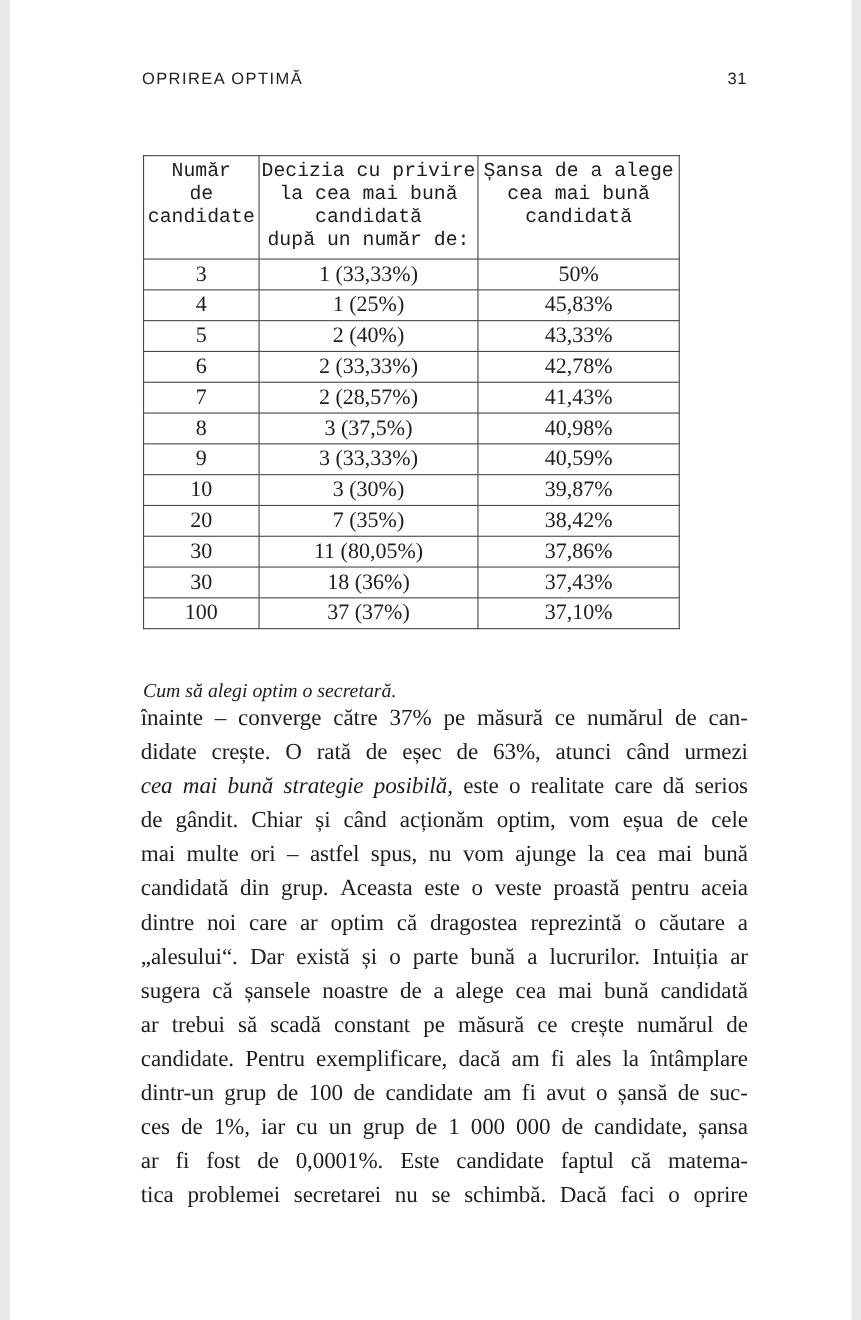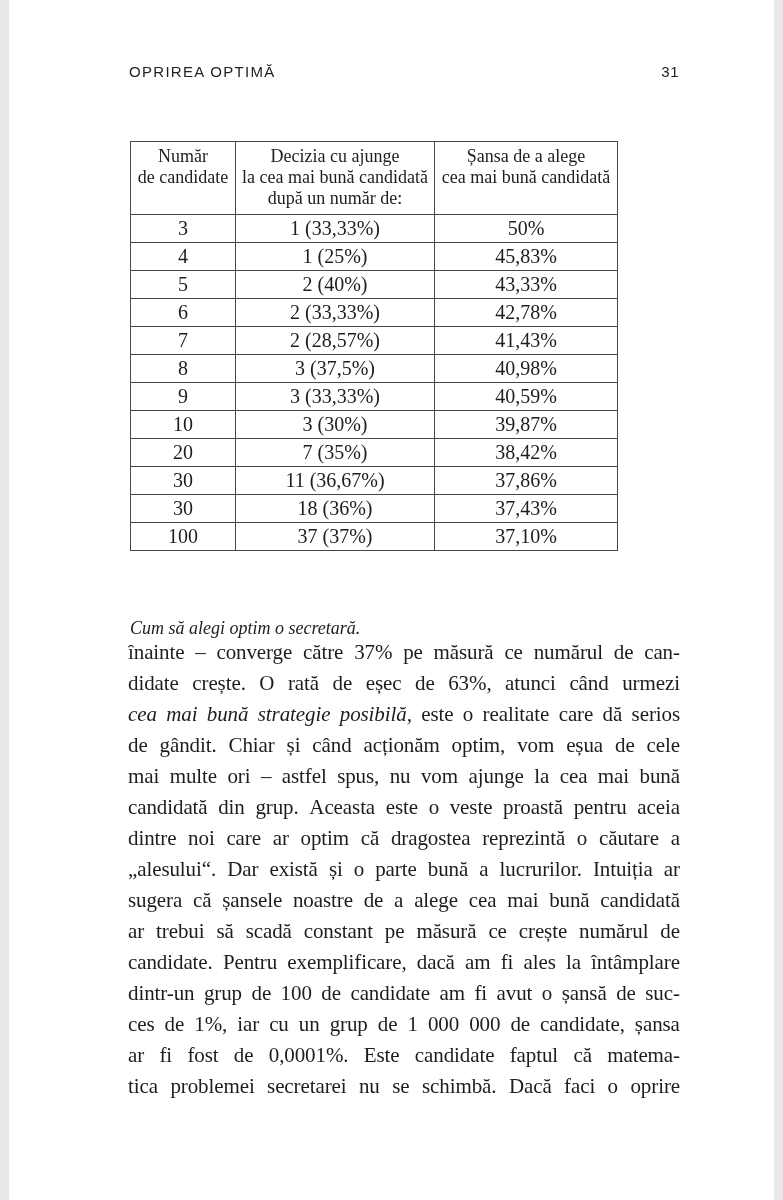--- a/index.html
+++ b/index.html
@@ -17,21 +17,21 @@
   .running-head .pnum { letter-spacing:0.5px; }
   table.secretary-table {
     position:absolute; left:121px; top:141px; width:487px;
     border-collapse:collapse; table-layout:fixed;
   }
   .secretary-table th, .secretary-table td {
     border:1px solid #464646; text-align:center; font-weight:normal;
     color:#1d1d1d; overflow:hidden;
   }
   .secretary-table th {
-    font-size:18px; line-height:21px; vertical-align:top; padding:4px 1px 5px;
+    font-size:18px; line-height:21px; vertical-align:top; padding:4px 1px 5px;font-family:Liberation Mono, monospace;
   }
   .secretary-table th .hl { display:block; }
   .secretary-table td {
     font-size:20px; height:27px; line-height:27px; padding:0 2px;
   }
   .caption {
     position:absolute; left:121px; top:618px;
     font-style:italic; font-size:18px; color:#1d1d1d;
   }
   .bodytext {
@@ -59,21 +59,21 @@
       <col style="width:199px">
       <col style="width:183px">
     </colgroup>
     <thead>
       <tr>
         <th>
           <span class="hl">Număr</span>
           <span class="hl">de candidate</span>
         </th>
         <th>
-          <span class="hl">Decizia cu ajunge</span>
+          <span class="hl">Decizia cu privire</span>
           <span class="hl">la cea mai bună candidată</span>
           <span class="hl">după un număr de:</span>
         </th>
         <th>
           <span class="hl">Șansa de a alege</span>
           <span class="hl">cea mai bună candidată</span>
         </th>
       </tr>
     </thead>
     <tbody>
@@ -126,21 +126,21 @@
   </tr>
 
   <tr>
     <td>20</td>
     <td>7 (35%)</td>
     <td>38,42%</td>
   </tr>
 
   <tr>
     <td>30</td>
-    <td>11 (36,67%)</td>
+    <td>11 (80,05%)</td>
     <td>37,86%</td>
   </tr>
 
 
   <tr>
     <td>30</td>
     <td>18 (36%)</td>
     <td>37,43%</td>
   </tr>
 

